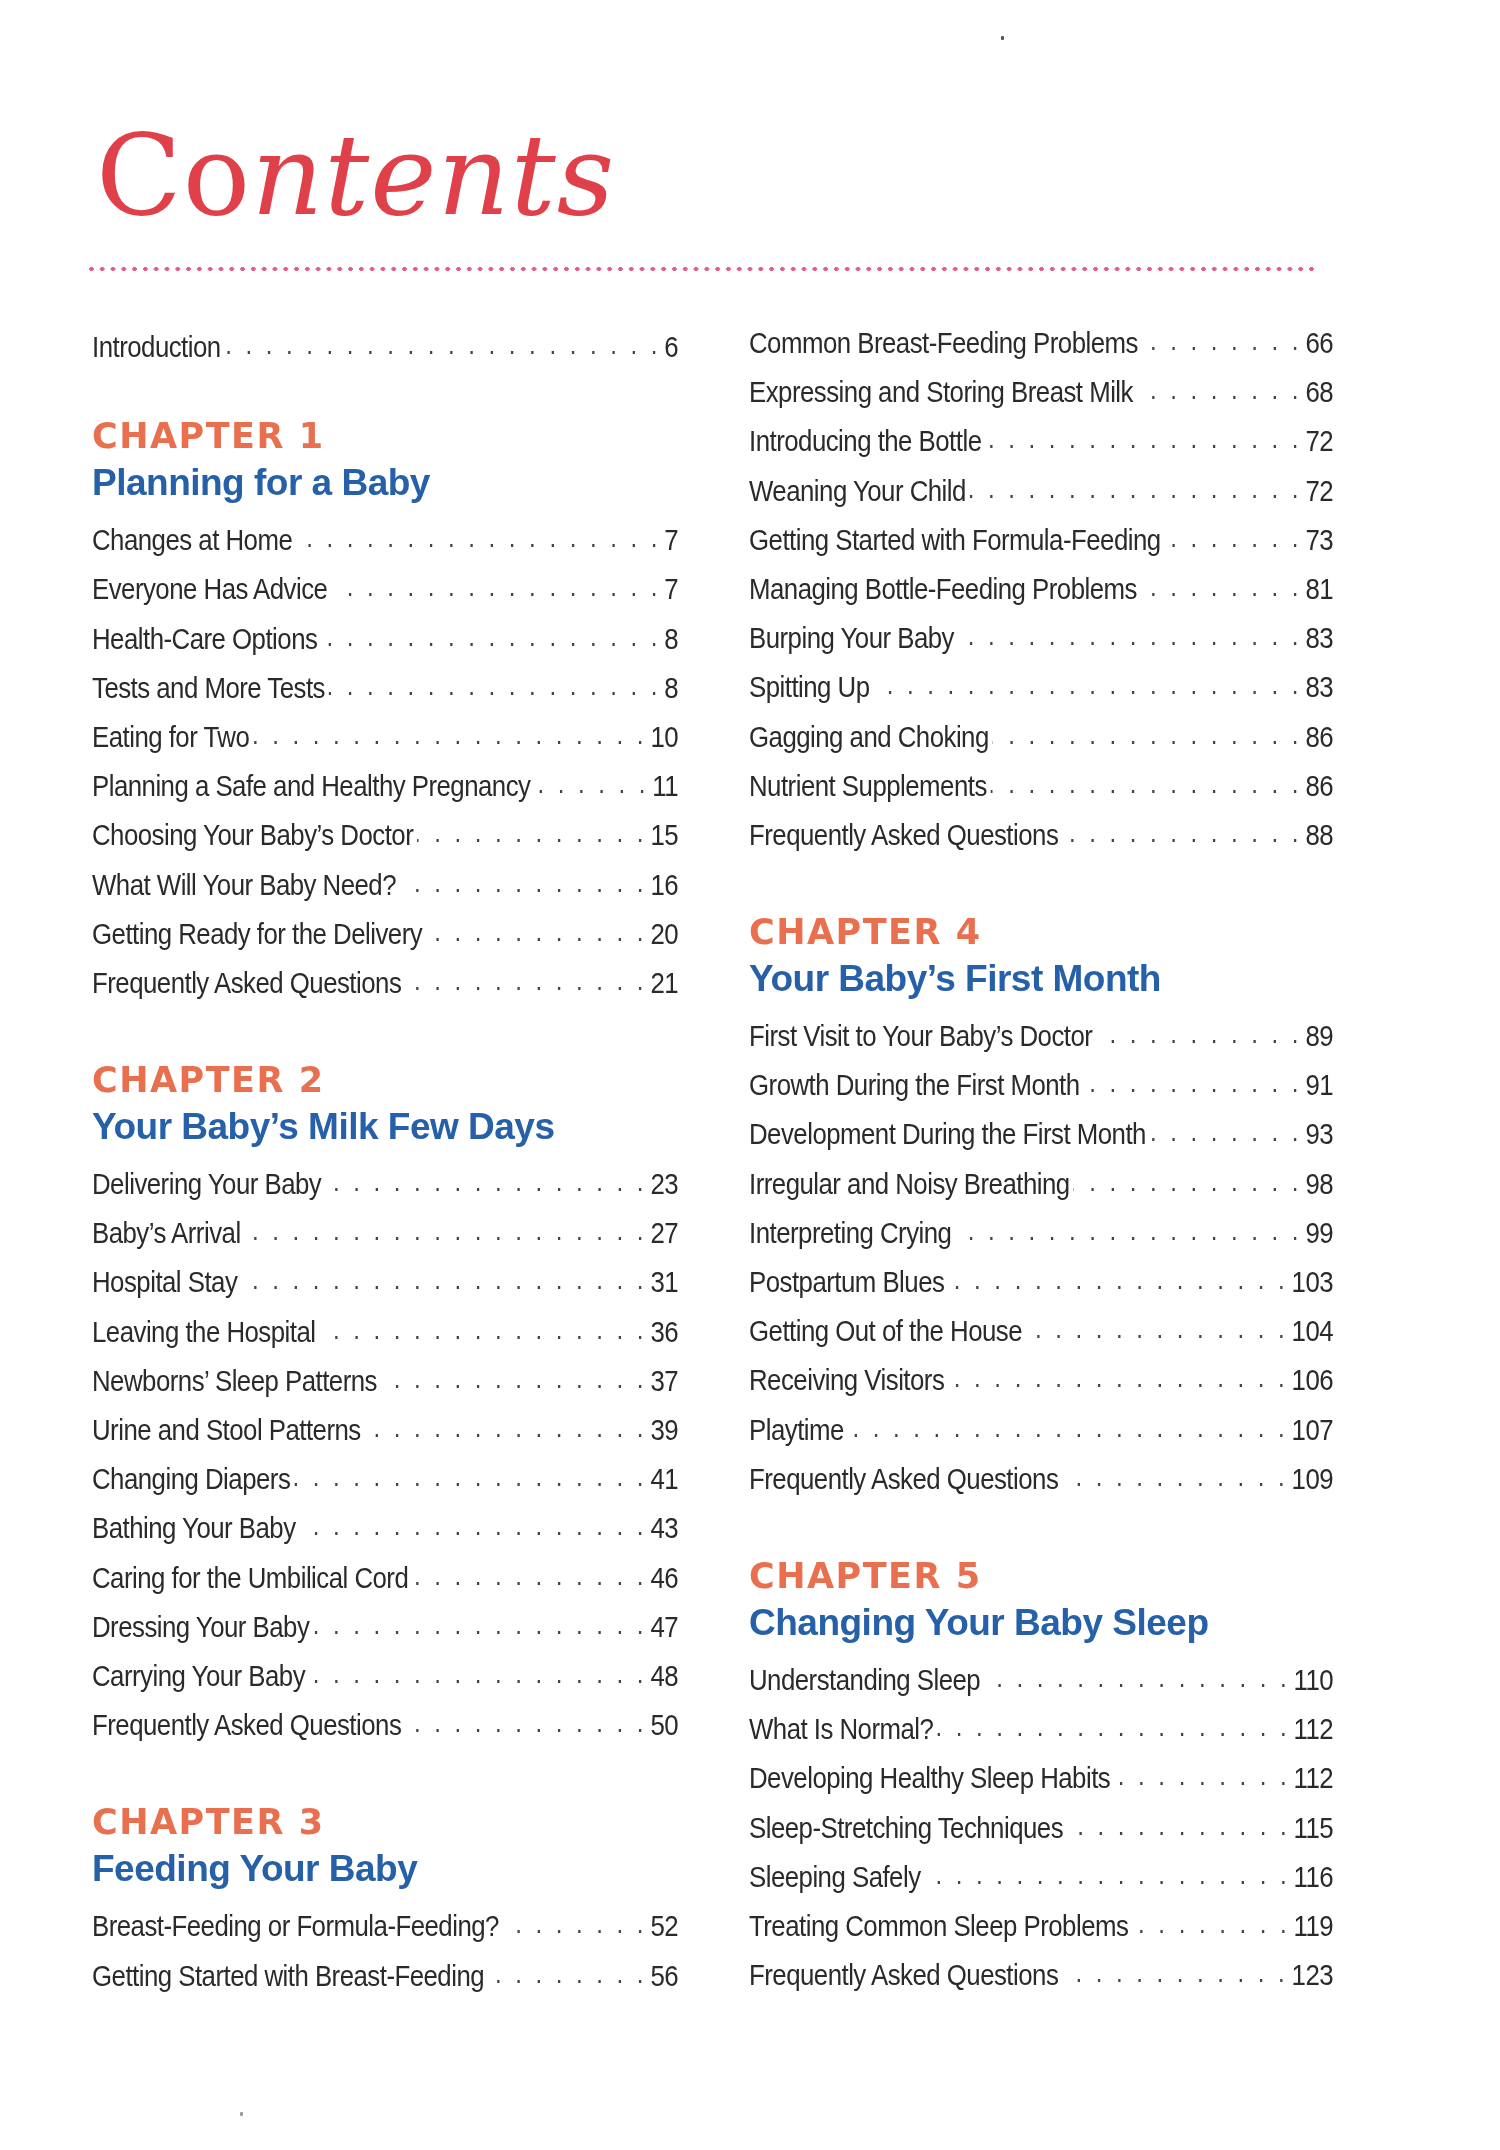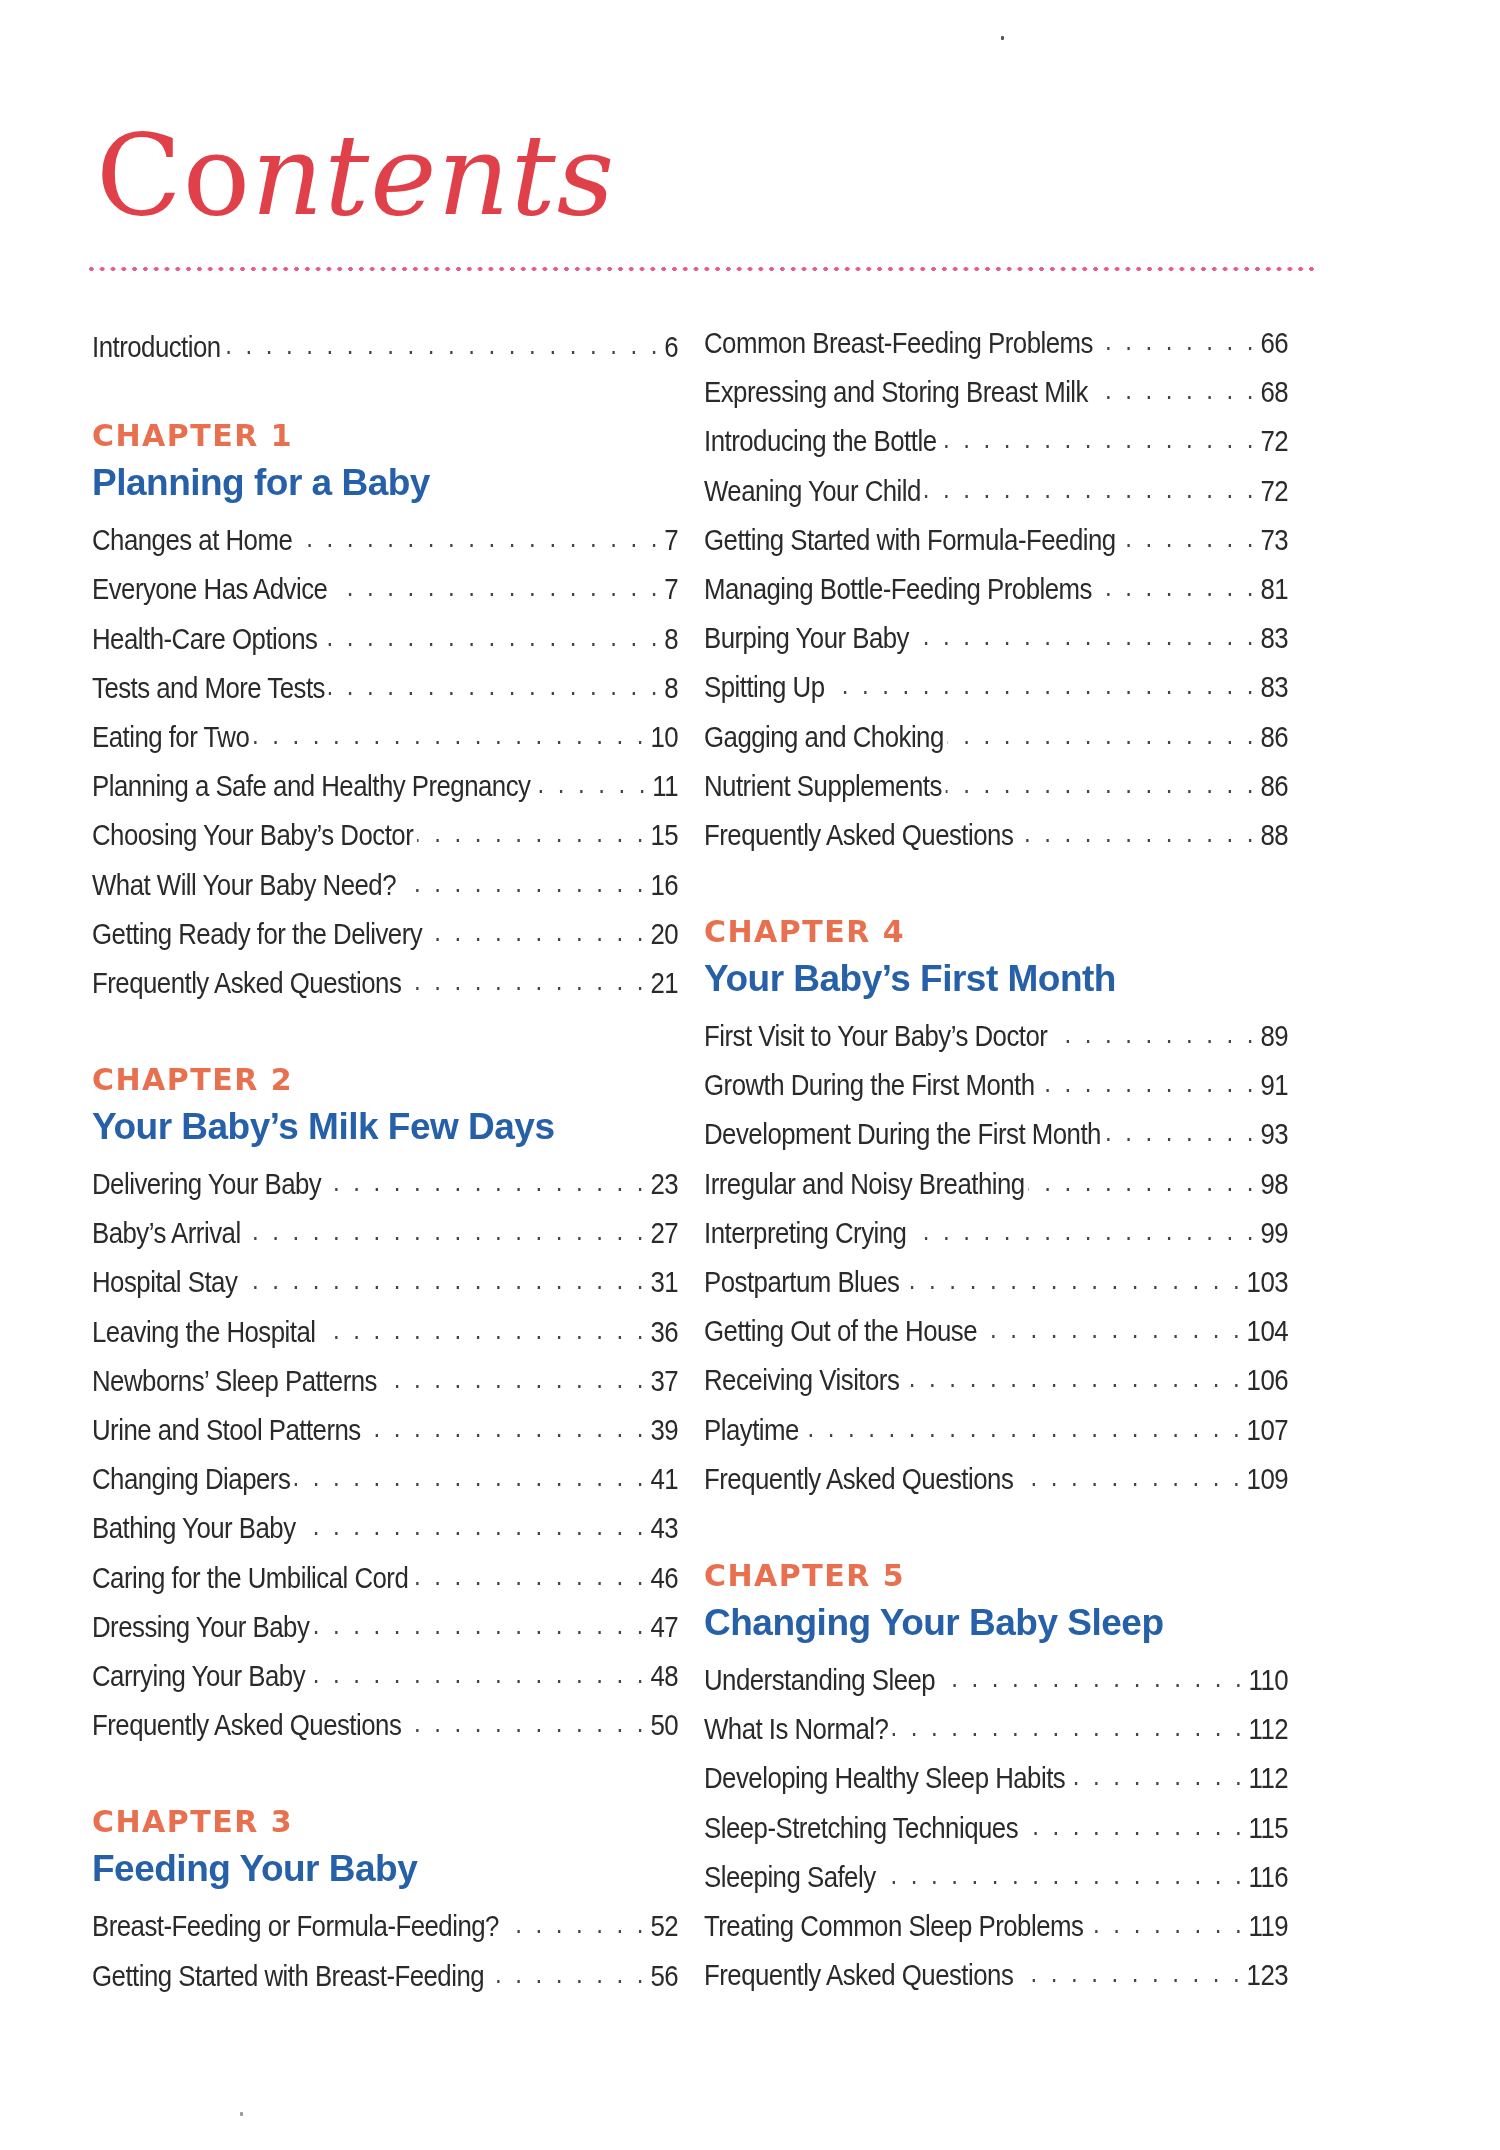--- a/index.html
+++ b/index.html
@@ -29,21 +29,21 @@
     background-image: radial-gradient(circle, #E0407A 2px, transparent 2.4px);
     background-size: 10.8px 6px;
     background-repeat: repeat-x;
     opacity: 0.85;
   }
   .col {
     position: absolute;
     top: 322px;
   }
   .col.left { left: 92px; width: 586px; }
-  .col.right { left: 704px; width: 584px; top: 318px; }
+  .col.right { left: 749px; width: 584px; top: 318px; }
   .entry {
     display: flex;
     align-items: baseline;
     height: 49.2px;
     font-family: "Liberation Sans", sans-serif;
     font-size: 30px;
     line-height: 49px;
     color: #2a2a2a;
     letter-spacing: -0.6px;
     transform: scaleX(0.86);
@@ -67,21 +67,21 @@
     letter-spacing: 4px;
     font-size: 28px;
     line-height: 1;
   }
   .entry .page { flex: 0 0 auto; white-space: nowrap; }
   .gap-intro { height: 44px; }
   .gap-chapter { height: 52px; }
   .chapter-label {
     font-family: "DejaVu Sans", sans-serif;
     font-weight: bold;
-    font-size: 30px;
+    font-size: 35px;
     color: #E8704F;
     letter-spacing: 1.5px;
     height: 42px;
     line-height: 42px;
   }
   .chapter-title {
     font-family: Liberation Sans, sans-serif;
     font-weight: bold;
     font-size: 37px;
     color: #2660A8;

